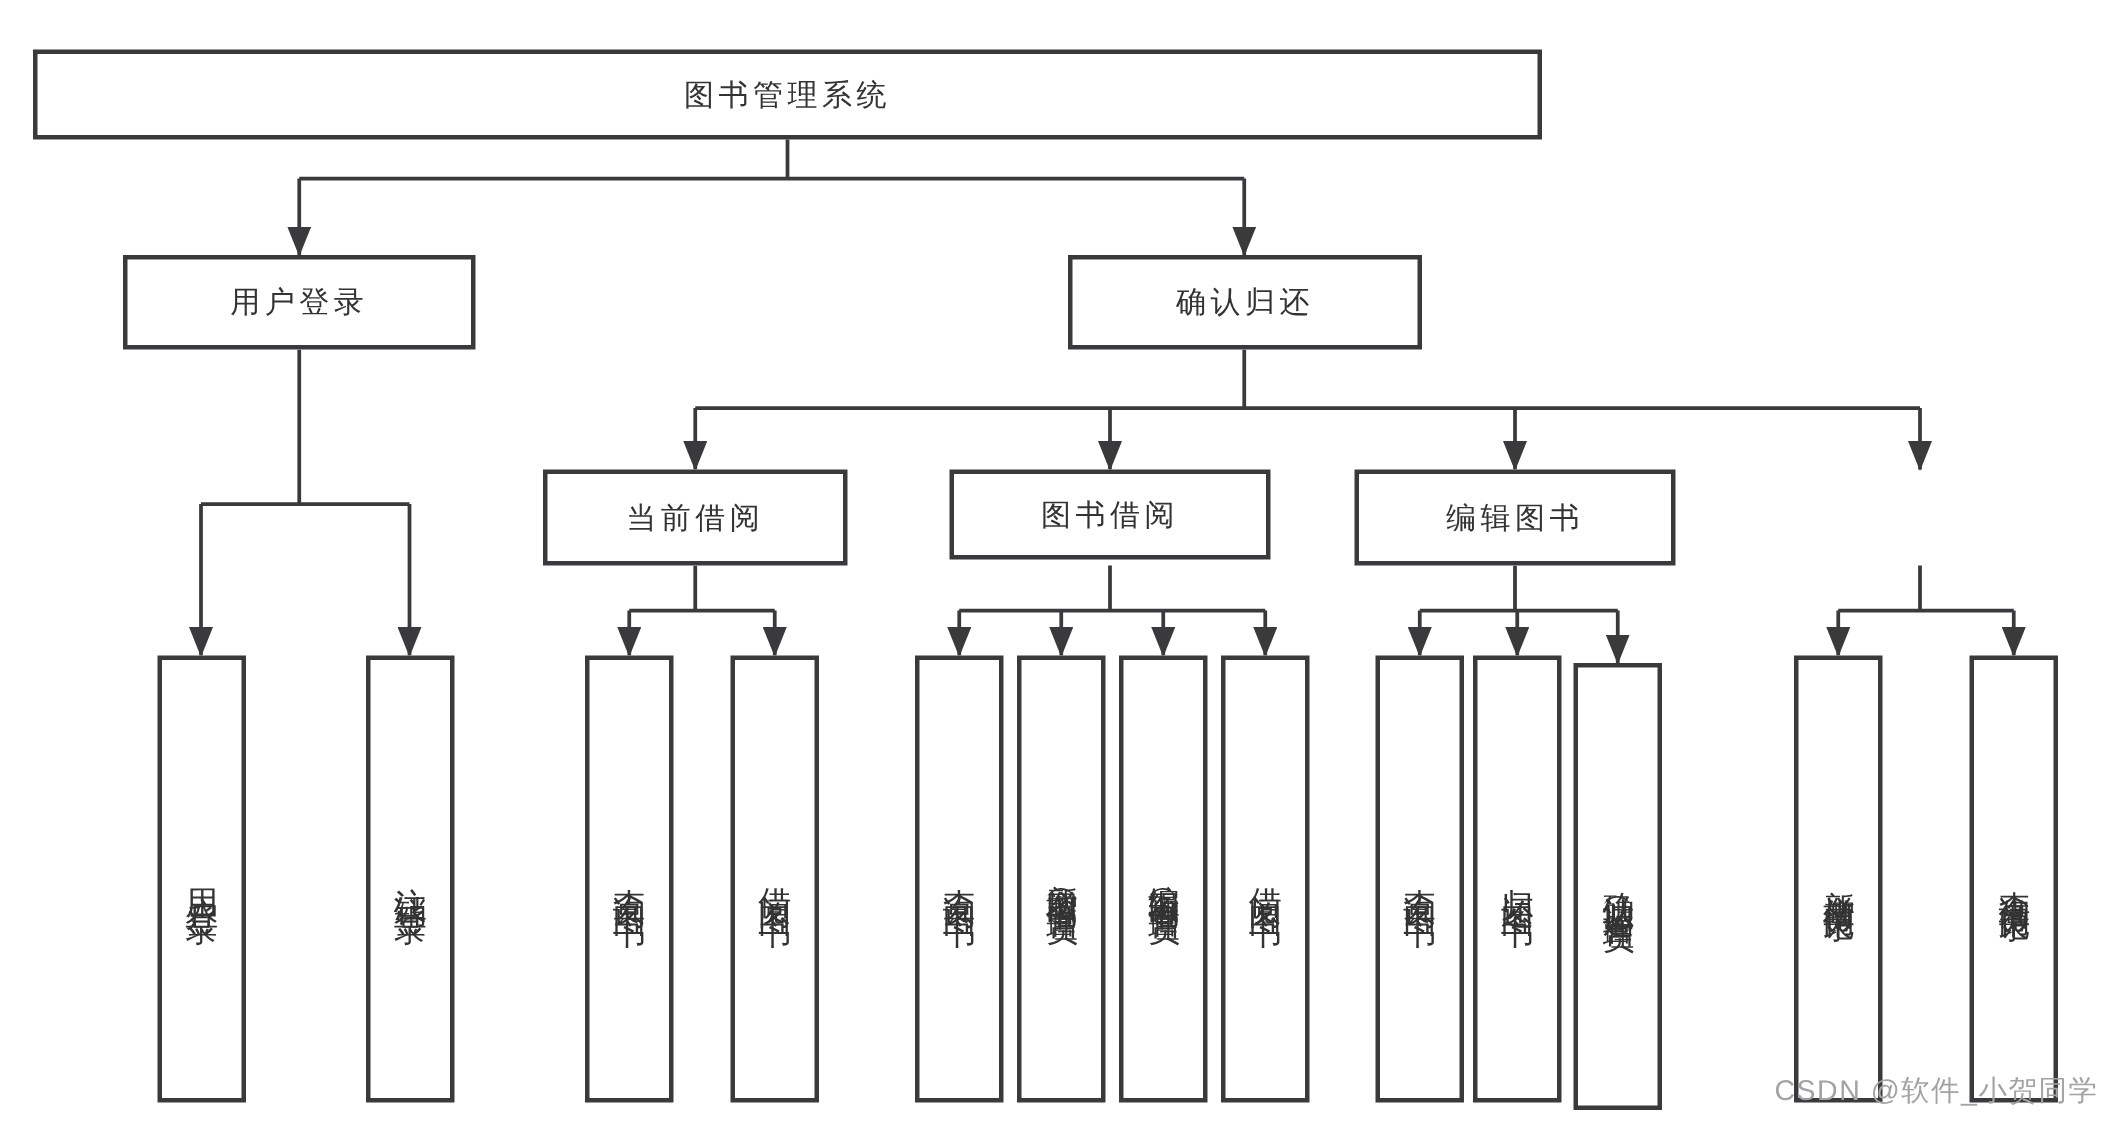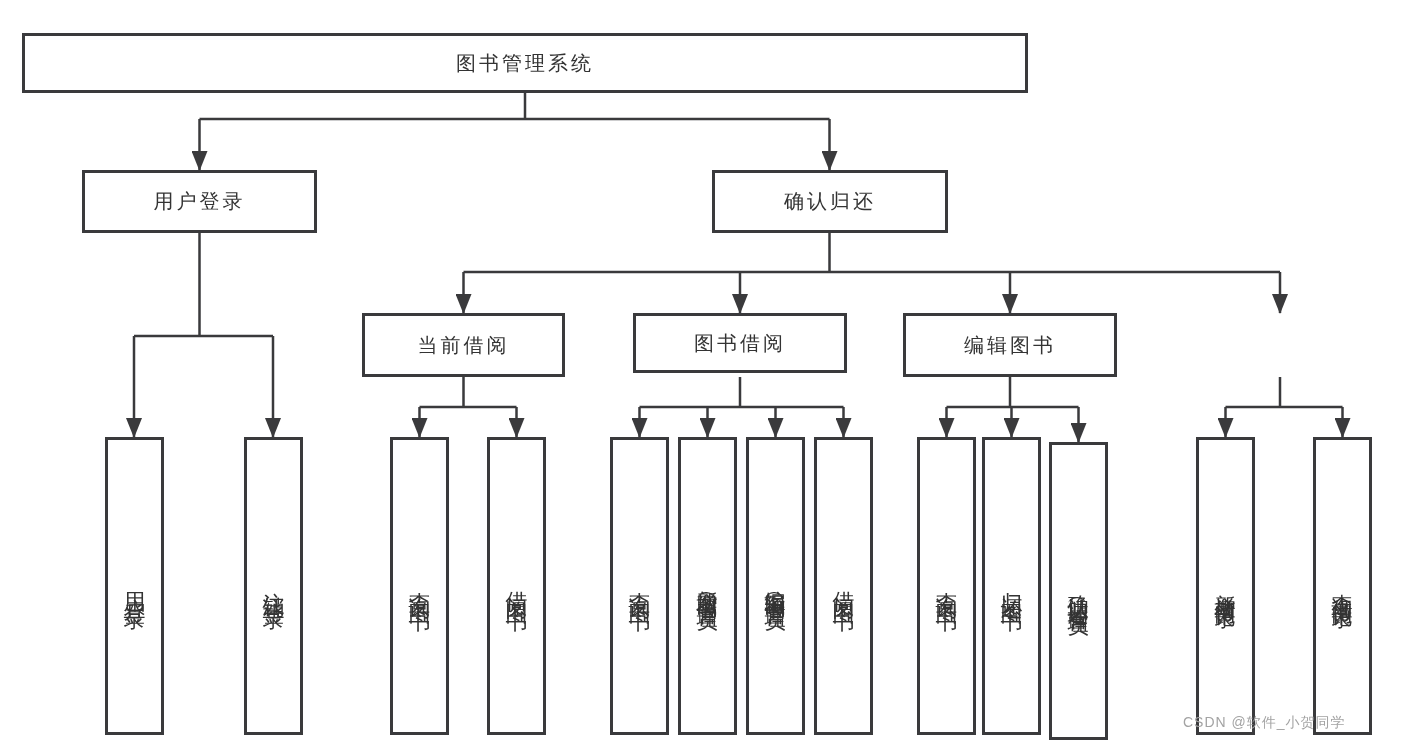--- a/index.html
+++ b/index.html
@@ -32,21 +32,21 @@
     writing-mode:vertical-rl;
     text-orientation:mixed;
     font-size:22px;
     letter-spacing:6px;
     width:59px;height:298px;top:437px;
     line-height:1;
   }
   .v-long{letter-spacing:3px;font-size:21px;}
   .watermark{
     position:absolute;left:1183px;top:714px;
-    font-size:14px;color:#a3a3a3;letter-spacing:1px;
+    font-size:19px;color:#a3a3a3;letter-spacing:1px;
     z-index:5;white-space:nowrap;text-align:center;
   }
   .wire{stroke:#3a3a3c;stroke-width:2.5;fill:none;}
   .arrowfill{fill:#3a3a3c;}
 </style>
 </head>
 <body>
 
 <div id="stage">
 

